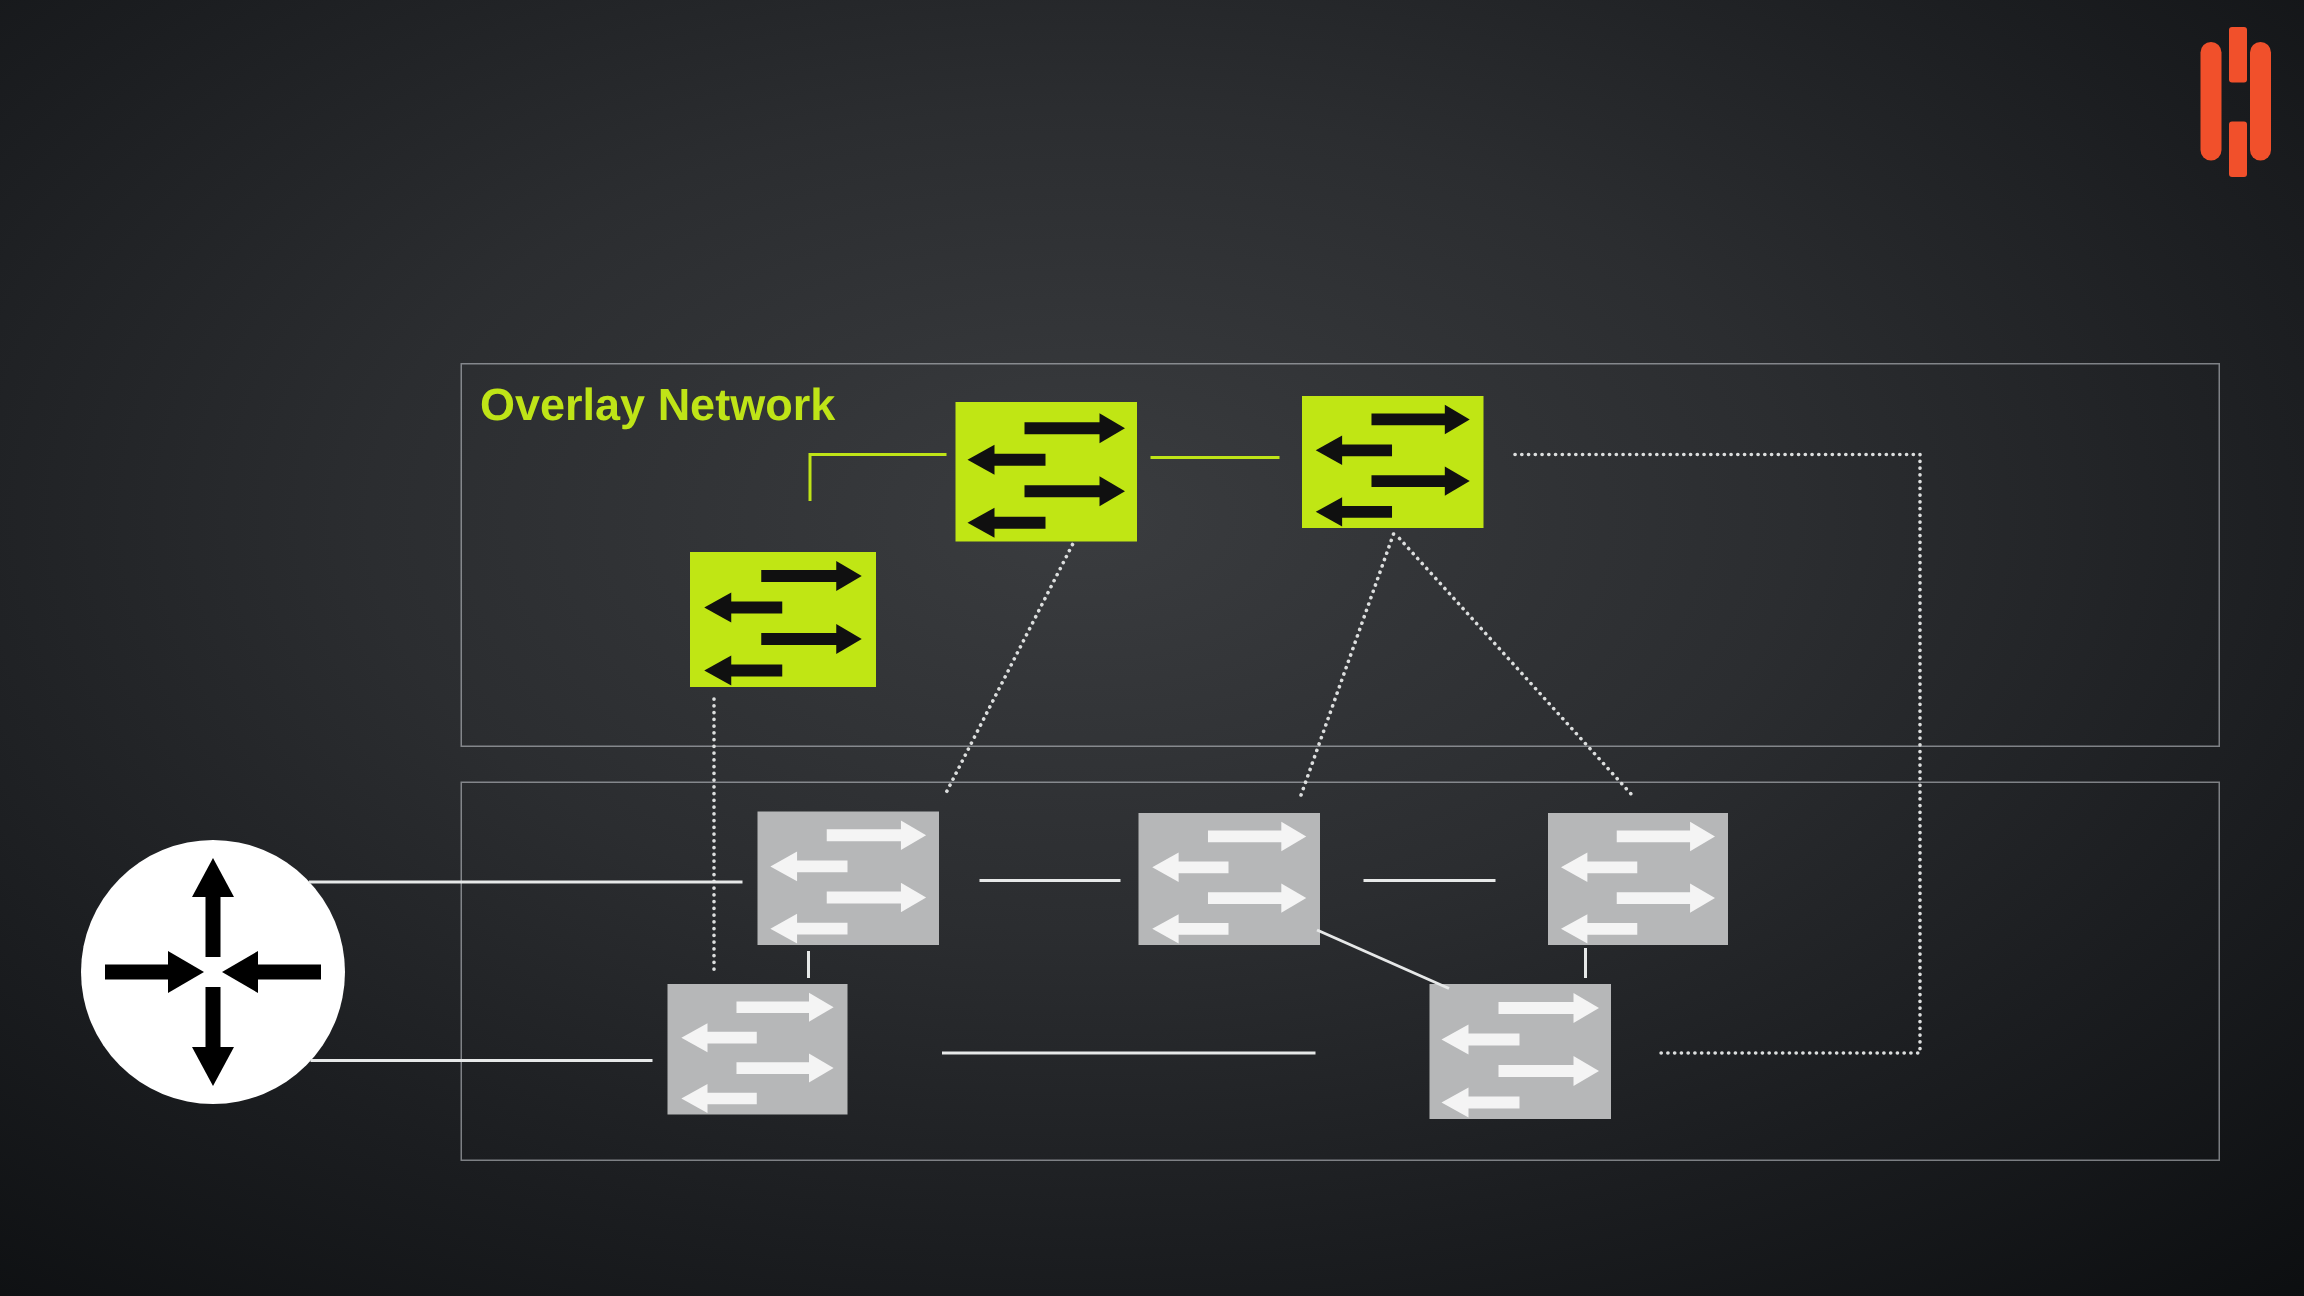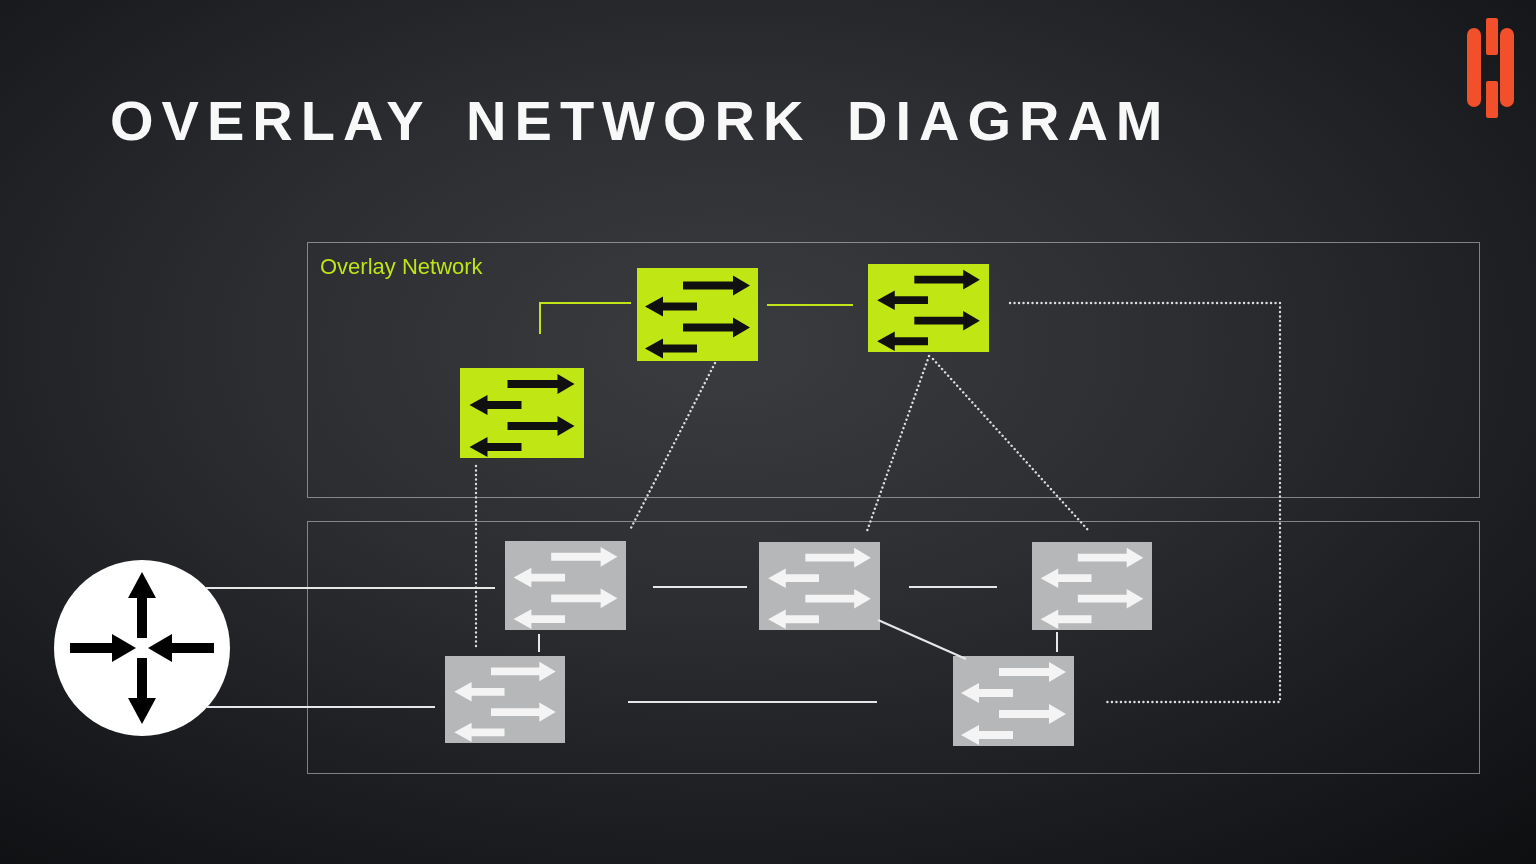--- a/index.html
+++ b/index.html
@@ -18,21 +18,21 @@
   .logo{position:absolute;left:1467px;top:18px;width:47px;height:100px;}
   .logo .bar{position:absolute;background:#f1502b;}
   .logo .b-left {left:0;top:10px;width:14px;height:79px;border-radius:8px;}
   .logo .b-right{left:33px;top:10px;width:14px;height:79px;border-radius:8px;}
   .logo .b-mid-top{left:19px;top:0;width:12px;height:37px;border-radius:2px;}
   .logo .b-mid-bot{left:19px;top:63px;width:12px;height:37px;border-radius:2px;}
   
   .region{position:absolute;border:1.5px solid rgba(205,210,215,0.55);}
   .region.overlay {left:307px;top:242px;width:1171px;height:254px;}
   .region.underlay{left:307px;top:521px;width:1171px;height:251px;}
-  .region-label{position:absolute;font-size:22px;font-weight:normal;white-space:nowrap;}
+  .region-label{position:absolute;font-size:30px;font-weight:bold;white-space:nowrap;}
   .label-overlay {left:320px;top:254px;color:#bfe417;}
   .label-underlay{right:79px;top:727px;color:#ffffff;}
   
   .switch{position:absolute;}
   .switch svg{display:block;width:100%;height:100%;}
   .sw-green{background:#c0e614;color:#101010;}
   .sw-gray {background:#b6b7b8;color:#f4f4f4;}
   
   .router{position:absolute;left:54px;top:560px;width:176px;height:176px;}
   .router svg{display:block;width:100%;height:100%;}
@@ -58,21 +58,20 @@
             <polygon points="26,27 26,47 8,37" stroke="none"></polygon>
           <line x1="46" y1="58" x2="98" y2="58"></line>
             <polygon points="96,48 96,68 113,58" stroke="none"></polygon>
           <line x1="60" y1="79" x2="24" y2="79"></line>
             <polygon points="26,69 26,89 8,79" stroke="none"></polygon>
         </g>
       </symbol>
     </defs>
   </svg>
 
-  <div class="title">OVERLAY NETWORK DIAGRAM</div>
 
   <div class="logo">
     <span class="bar b-left"></span>
     <span class="bar b-mid-top"></span>
     <span class="bar b-mid-bot"></span>
     <span class="bar b-right"></span>
   </div>
 
   <div class="region overlay"></div>
   <div class="region underlay"></div>

